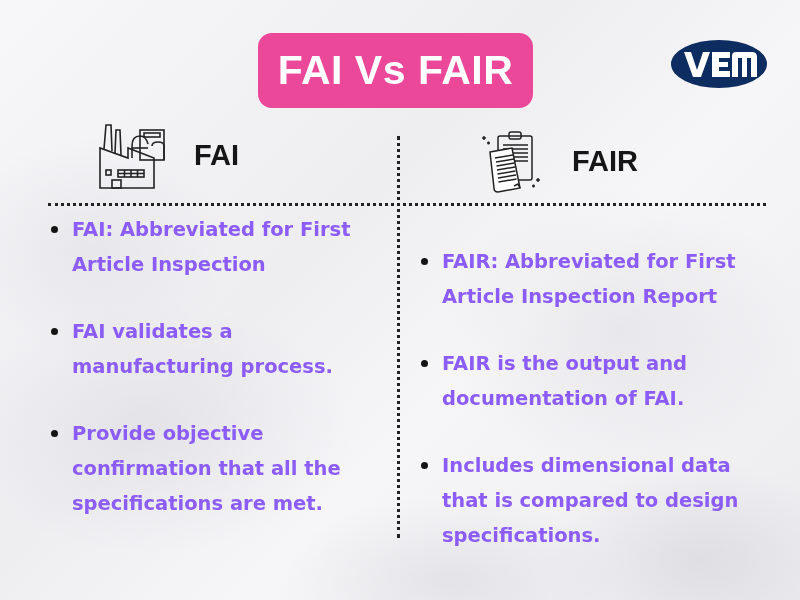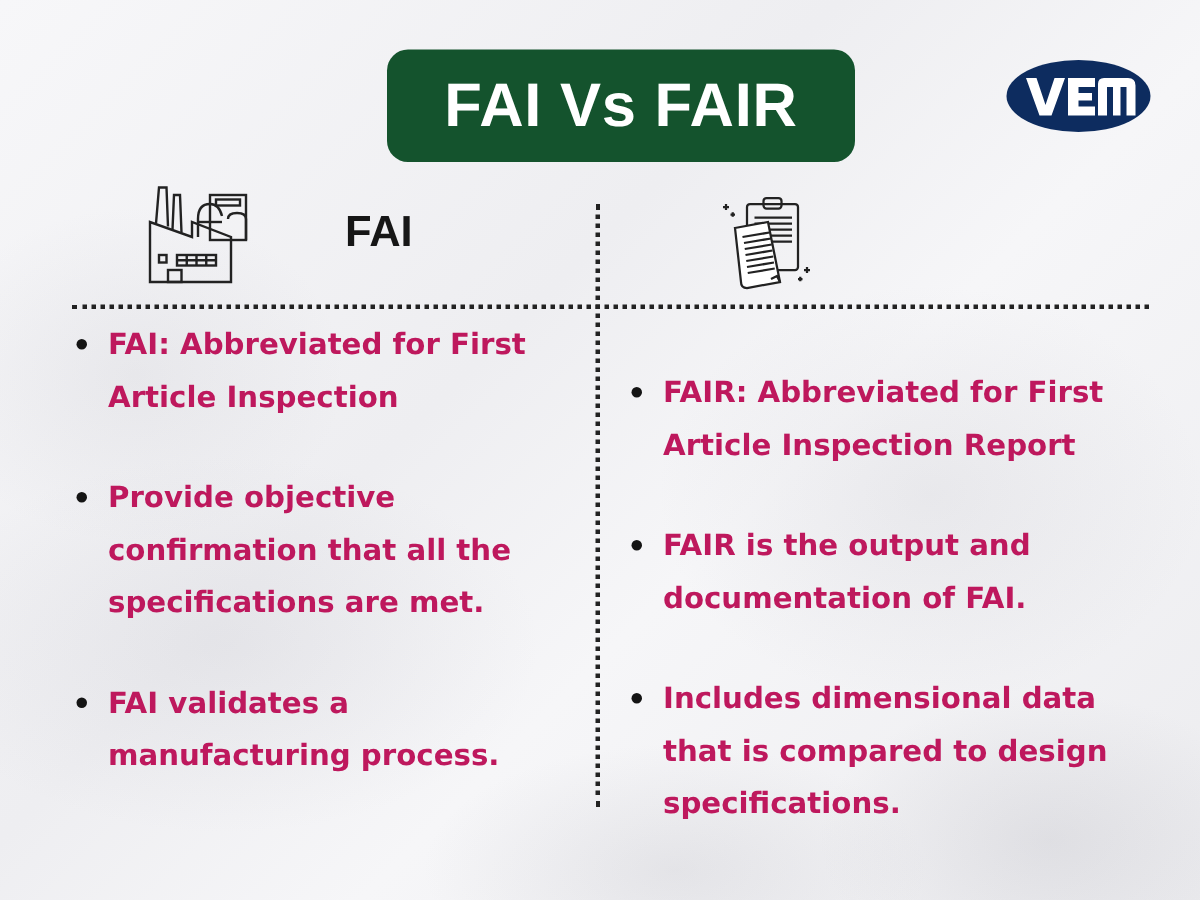--- a/index.html
+++ b/index.html
@@ -9,33 +9,33 @@
       radial-gradient(ellipse 300px 180px at 150px 430px, rgba(180,180,190,0.18), transparent 70%),
       radial-gradient(ellipse 260px 200px at 620px 330px, rgba(170,170,180,0.16), transparent 70%),
       radial-gradient(ellipse 220px 140px at 700px 560px, rgba(160,160,170,0.2), transparent 70%),
       radial-gradient(ellipse 200px 160px at 90px 250px, rgba(170,170,180,0.14), transparent 70%),
       radial-gradient(ellipse 240px 120px at 450px 580px, rgba(160,160,170,0.18), transparent 70%),
       linear-gradient(135deg, #f7f7f9 0%, #eeeef1 40%, #f6f6f8 60%, #ececef 100%);
     font-family: "DejaVu Sans", sans-serif;
     color: #111;
   }
   .title-box {
-    position: absolute; left: 258px; top: 33px; width: 312px; height: 75px;
-    background: #14532d; border-radius: 14px;
+    position: absolute; left: 258px; top: 33px; width: 275px; height: 75px;
+    background: #ec4899; border-radius: 14px;
     display: flex; align-items: center; justify-content: center;
   }
   .title-text {
     color: #fff; font-family: "Liberation Sans", sans-serif; font-weight: bold;
     font-size: 41px; letter-spacing: 0.5px;
   }
   .logo {
     position: absolute; left: 670px; top: 39px; width: 98px; height: 50px;
   }
   .col-head {
-    position: absolute; display: flex; align-items: center; gap: 36px;
+    position: absolute; display: flex; align-items: center;
   }
   .col-head.left { left: 96px; top: 120px; }
   .col-head.right { left: 478px; top: 128px; }
   .head-label {
     font-family: "Liberation Sans", sans-serif; font-weight: bold; font-size: 29px; color: #161616;
   }
   .col-head.left .head-label { margin-left: 22px; }
   .col-head.right .head-label { margin-left: 22px; }
   .hdivider {
     position: absolute; left: 48px; top: 203px; width: 718px; height: 0;
@@ -46,21 +46,21 @@
     border-left: 3px dotted #222;
   }
   .bullets {
     position: absolute; list-style: none; margin: 0; padding: 0;
   }
   .bullets.left { left: 50px; top: 212px; width: 330px; }
   .bullets.right { left: 420px; top: 212px; width: 360px; margin-top: 32px; }
   .bullet {
     position: relative; padding-left: 22px;
     font-family: "DejaVu Sans", sans-serif; font-weight: bold; font-size: 19.5px;
-    line-height: 35px; color: #be185d; margin-bottom: 32px;
+    line-height: 35px; color: #8b5cf6; margin-bottom: 32px;
   }
   .bullet::before {
     content: ""; position: absolute; left: 1px; top: 14px;
     width: 7px; height: 7px; border-radius: 50%; background: #141414;
   }
 </style>
 </head>
 <body>
 
 <div class="title-box">
@@ -103,28 +103,29 @@
     <path d="M9 15 L12 15 M10.5 13.5 L10.5 16.5"></path>
     <path d="M58 52 L62 52 M60 50 L60 54"></path>
     <path d="M54 58 L57 58 M55.5 56.5 L55.5 59.5"></path>
     <rect x="20" y="8" width="34" height="44" rx="2"></rect>
     <rect x="31" y="4" width="12" height="7" rx="2"></rect>
     <path d="M25 17 L50 17 M25 21 L50 21 M25 25 L50 25 M25 29 L50 29 M25 33 L50 33"></path>
     <path d="M12 24 L34 20 L42 60 L20 64 Q16 64 16 60 Z" fill="#fff"></path>
     <path d="M17 30 L35 27 M18 34 L36 31 M18.5 38 L36.5 35 M19 42 L37 39 M19.5 46 L37.5 43 M20 50 L38 47 M20.5 54 L38.5 51"></path>
     <path d="M36 58 L40 56 L42 60"></path>
   </svg>
+  <span class="head-label">FAIR</span>
 </div>
 
 <div class="hdivider"></div>
 <div class="vdivider"></div>
 
 <ul class="bullets left">
   <li class="bullet" style="width:300px;">FAI: Abbreviated for First Article Inspection</li>
+  <li class="bullet" style="width:280px;">FAI validates a manufacturing process.</li>
   <li class="bullet" style="width:300px;">Provide objective confirmation that all the specifications are met.</li>
-  <li class="bullet" style="width:280px;">FAI validates a manufacturing process.</li>
 </ul>
 
 <ul class="bullets right">
   <li class="bullet" style="width:320px;">FAIR: Abbreviated for First Article Inspection Report</li>
   <li class="bullet" style="width:290px;">FAIR is the output and documentation of FAI.</li>
   <li class="bullet" style="width:330px;">Includes dimensional data that is compared to design specifications.</li>
 </ul>
 
 </body></html>

